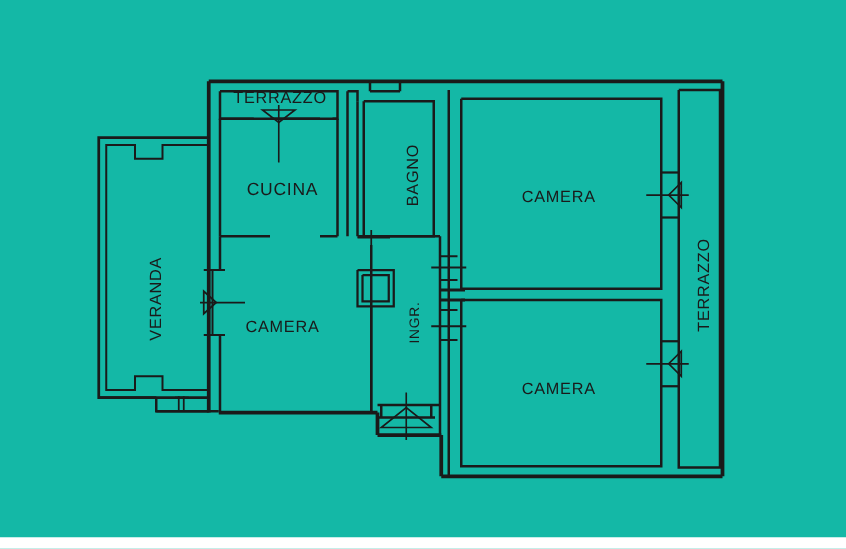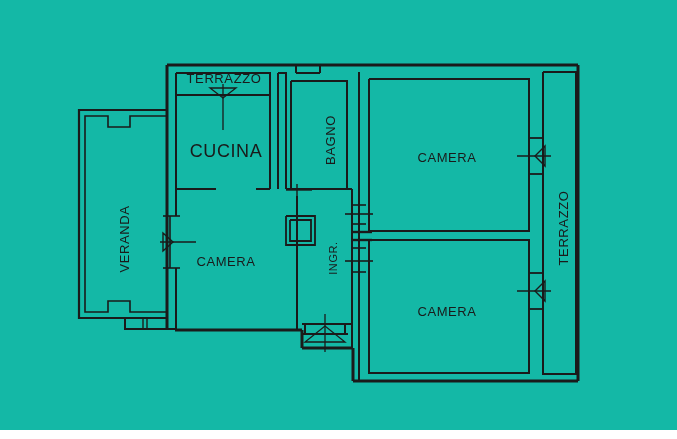--- a/index.html
+++ b/index.html
@@ -221,21 +221,21 @@
         <path d="M143 317 L143 328"></path>
         <path d="M147 317 L147 328"></path>
         <path d="M140 318 L151 318"></path>
       </g>
 
     </g>
   </svg>
 
   <div class="room-label lbl-horizontal" style="left:224px; top:78px; font-size:13px;">TERRAZZO</div>
 
-  <div class="room-label lbl-horizontal" style="left:226px; top:151px; font-size:18px;">CUCINA</div>
+  <div class="room-label lbl-horizontal" style="left:226px; top:151px; font-size:14px;">CUCINA</div>
 
   <div class="room-label lbl-vertical" style="left:330px; top:140px; font-size:13px;">BAGNO</div>
 
   <div class="room-label lbl-vertical" style="left:124px; top:239px; font-size:13px;">VERANDA</div>
 
   <div class="room-label lbl-horizontal" style="left:226px; top:261px; font-size:13px;">CAMERA</div>
 
   <div class="room-label lbl-vertical" style="left:333px; top:258px; font-size:11px;">INGR.</div>
 
   <div class="room-label lbl-horizontal" style="left:447px; top:157px; font-size:13px;">CAMERA</div>

